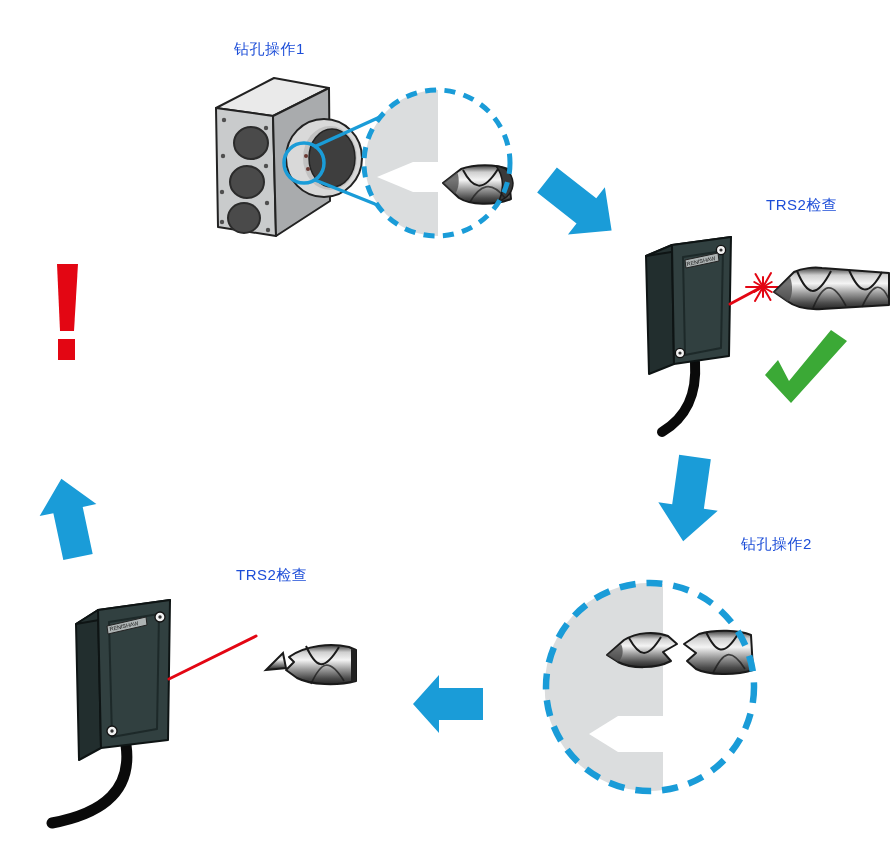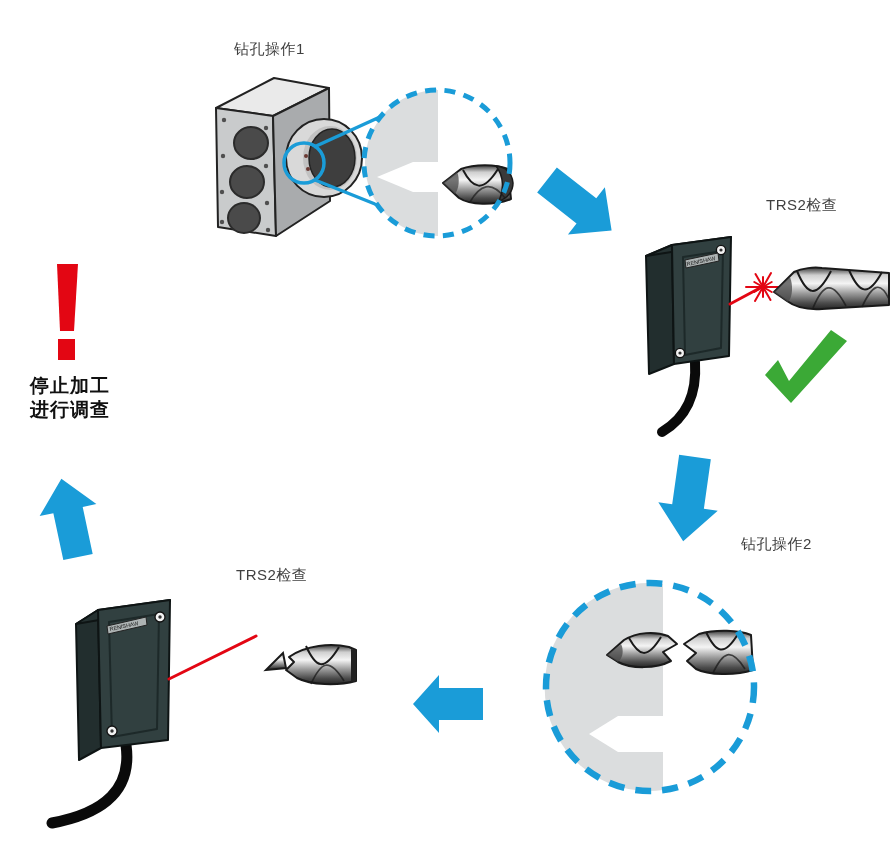--- a/index.html
+++ b/index.html
@@ -1,21 +1,21 @@
 <!DOCTYPE html>
 <html><head>
 <meta charset="utf-8">
 <style>
   html,body{margin:0;padding:0;background:#fff;}
   .stage{
     position:relative;width:891px;height:863px;background:#ffffff;overflow:hidden;
     font-family:"Liberation Sans",sans-serif;
   }
   .stage svg.layer{position:absolute;left:0;top:0;}
-  .lbl{position:absolute;font-size:15px;color:#404040;white-space:nowrap;letter-spacing:0.5px;}
+  .lbl{position:absolute;font-size:15px;color:#1d4ed8;white-space:nowrap;letter-spacing:0.5px;}
   .alert-text{position:absolute;left:30px;top:374px;font-size:19px;font-weight:bold;
     line-height:24px;color:#101010;letter-spacing:1px;}
 </style>
 </head>
 <body>
 
 <div class="stage">
 
 <svg class="layer" width="891" height="863" viewBox="0 0 891 863">
   <defs>
@@ -166,18 +166,14 @@
 </svg>
 
 <div class="lbl" style="left:234px;top:40px">钻孔操作1</div>
 
 <div class="lbl" style="left:766px;top:196px">TRS2检查</div>
 
 <div class="lbl" style="left:741px;top:535px">钻孔操作2</div>
 
 <div class="lbl" style="left:236px;top:566px">TRS2检查</div>
 
-<div class="alert-text">
-  <div>停止加工</div>
-  <div>进行调查</div>
-</div>
 
 </div>
 
 </body></html>

